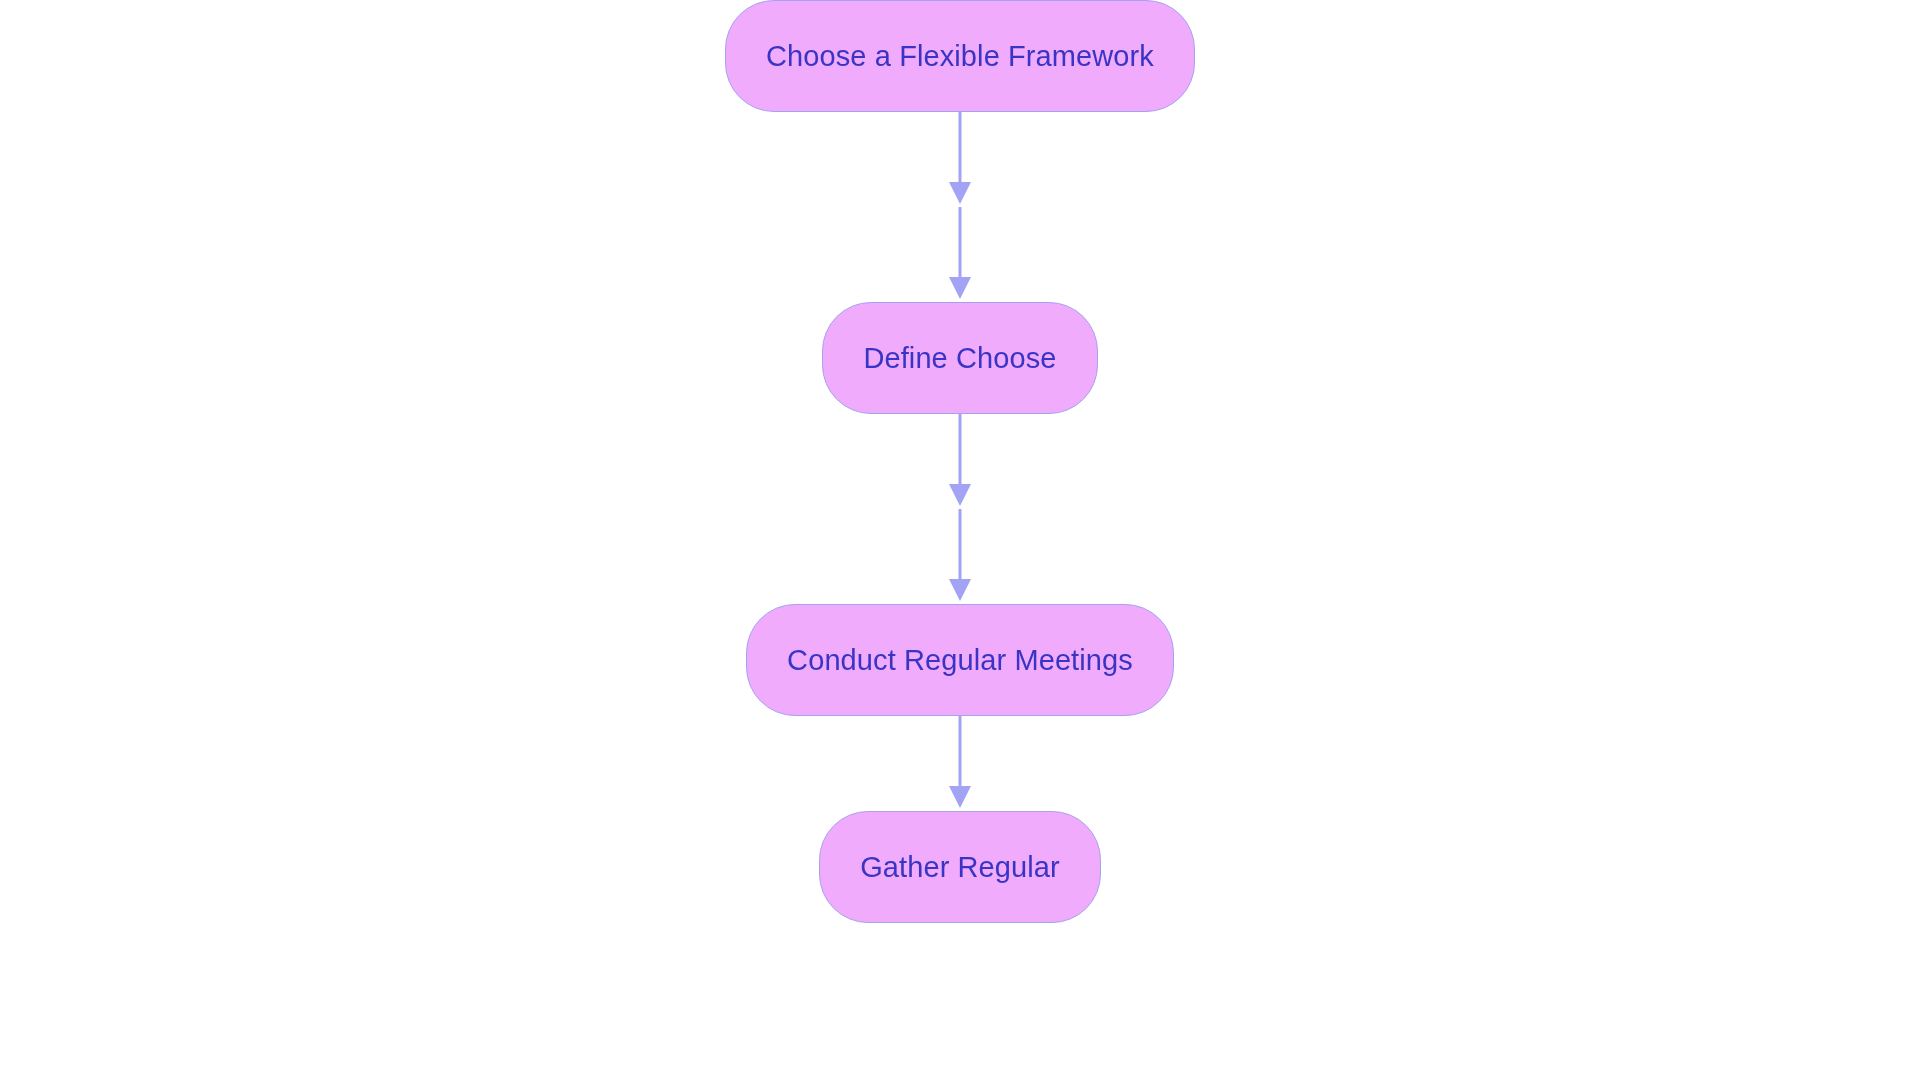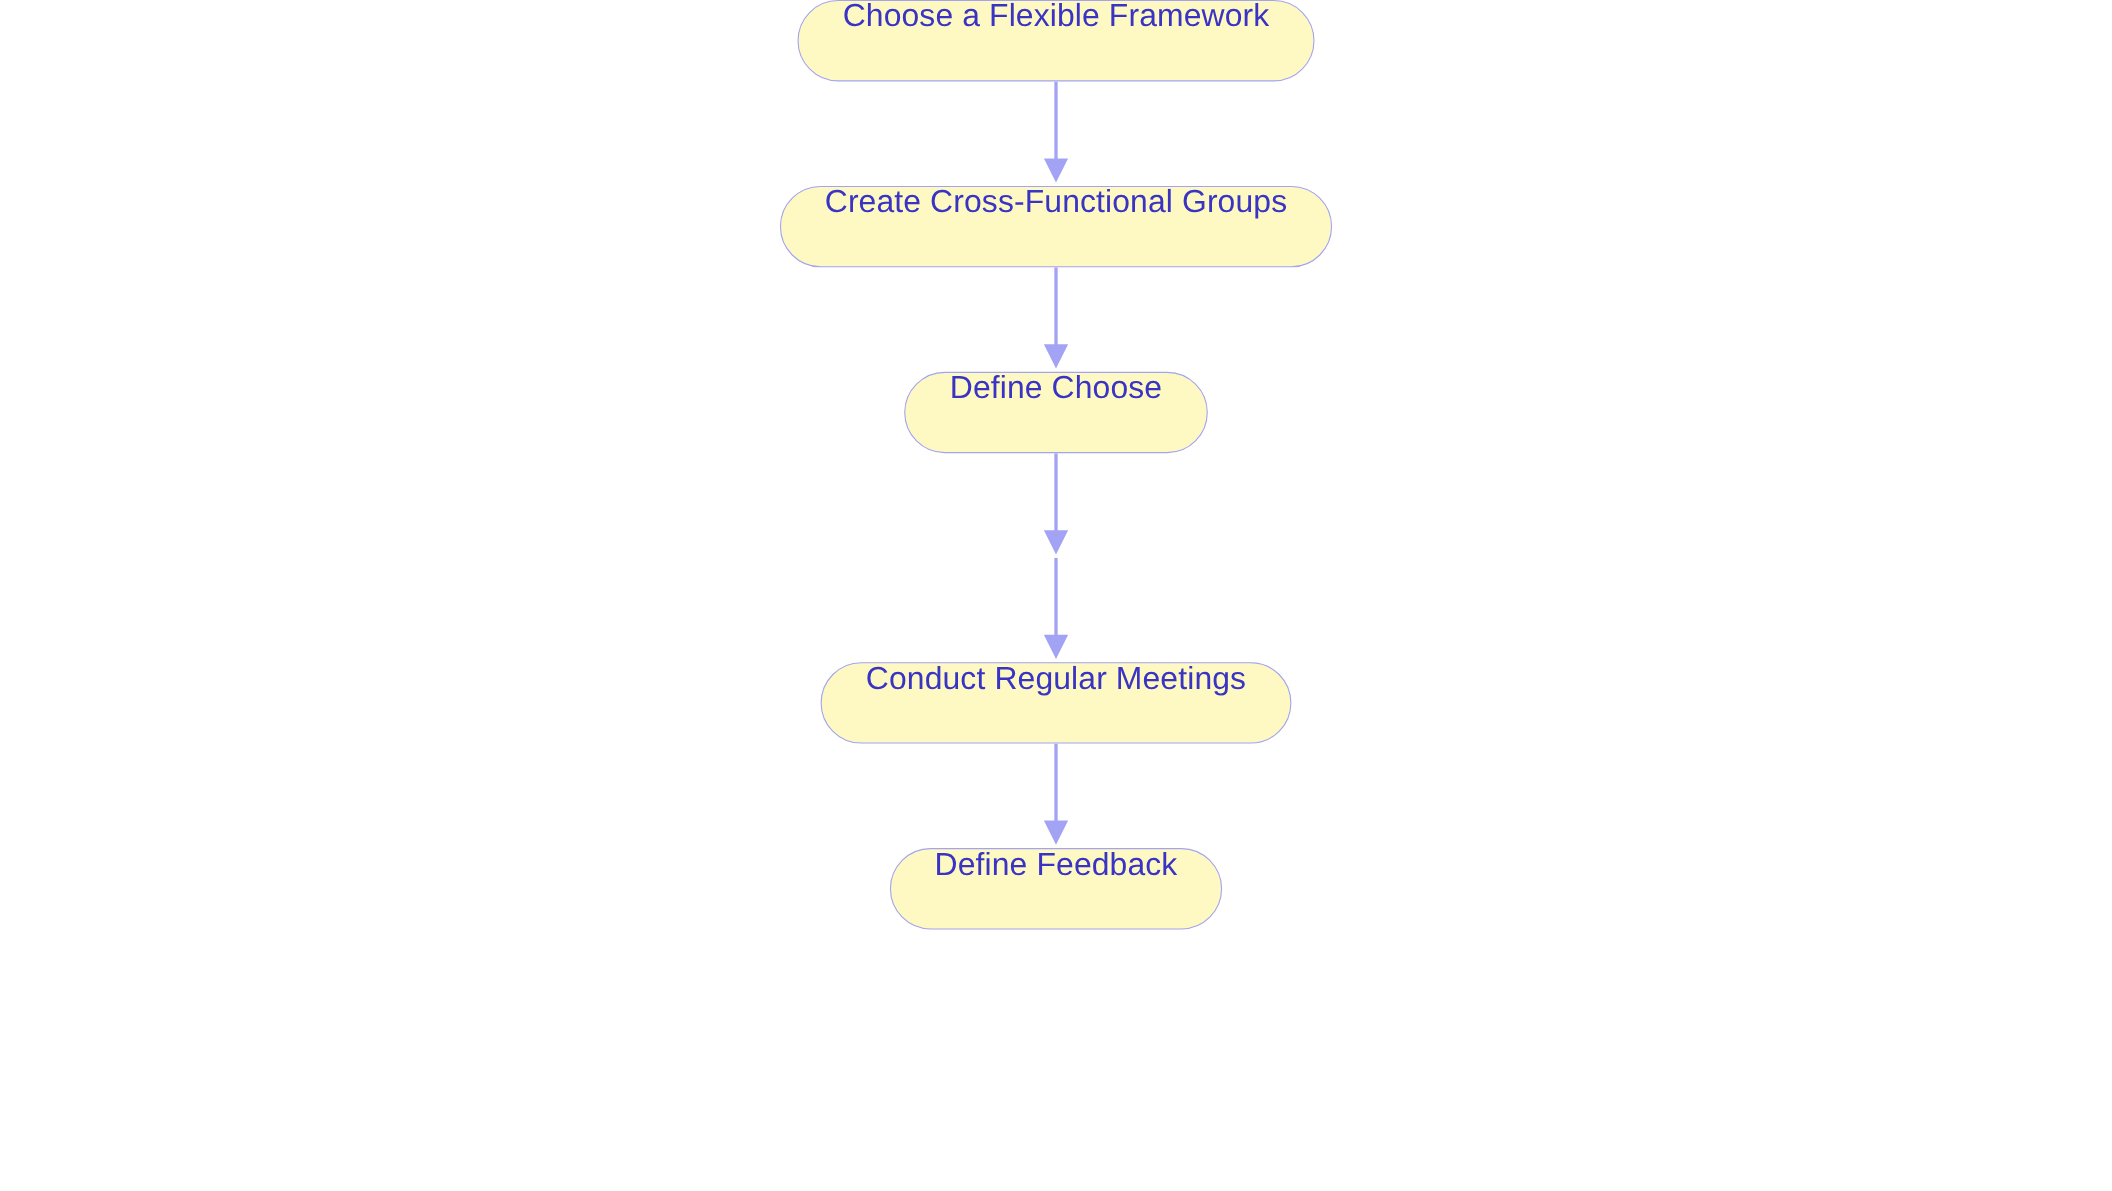--- a/index.html
+++ b/index.html
@@ -30,25 +30,26 @@
     height: 1083px;
     display: flex;
     flex-direction: column;
     align-items: center;
     justify-content: flex-start;
   }
 
   
   .node {
     box-sizing: border-box;
-    height: 74px;
-    background: #fef9c3;
+    height: 112px;
+    background: #f0abfc;
     border: 1.6px solid #a3a3f0;
     border-radius: 49px;
     display: flex;
+    align-items: center;
     justify-content: center;
     padding: 0 40px;
     margin-left: auto;
     margin-right: auto;
     position: relative;
   }
 
   .node-label {
     color: #3a34c4;
     font-size: 29px;
@@ -83,23 +84,20 @@
 
     <div class="node w-xl">
       <span class="node-label">Choose a Flexible Framework</span>
     </div>
 
     <svg class="connector" viewBox="0 0 40 95">
       <line x1="20" y1="0" x2="20" y2="72" stroke="#a3a3f5" stroke-width="3"></line>
       <polygon points="9,70 31,70 20,92" fill="#a3a3f5"></polygon>
     </svg>
 
-    <div class="node w-xxl">
-      <span class="node-label">Create Cross-Functional Groups</span>
-    </div>
 
     <svg class="connector" viewBox="0 0 40 95">
       <line x1="20" y1="0" x2="20" y2="72" stroke="#a3a3f5" stroke-width="3"></line>
       <polygon points="9,70 31,70 20,92" fill="#a3a3f5"></polygon>
     </svg>
 
     <div class="node w-sm">
       <span class="node-label">Define Choose</span>
     </div>
 
@@ -117,17 +115,17 @@
     <div class="node w-md">
       <span class="node-label">Conduct Regular Meetings</span>
     </div>
 
     <svg class="connector" viewBox="0 0 40 95">
       <line x1="20" y1="0" x2="20" y2="72" stroke="#a3a3f5" stroke-width="3"></line>
       <polygon points="9,70 31,70 20,92" fill="#a3a3f5"></polygon>
     </svg>
 
     <div class="node w-lg">
-      <span class="node-label">Define Feedback</span>
+      <span class="node-label">Gather Regular</span>
     </div>
 
   </div>
 </div>
 
 </body></html>

